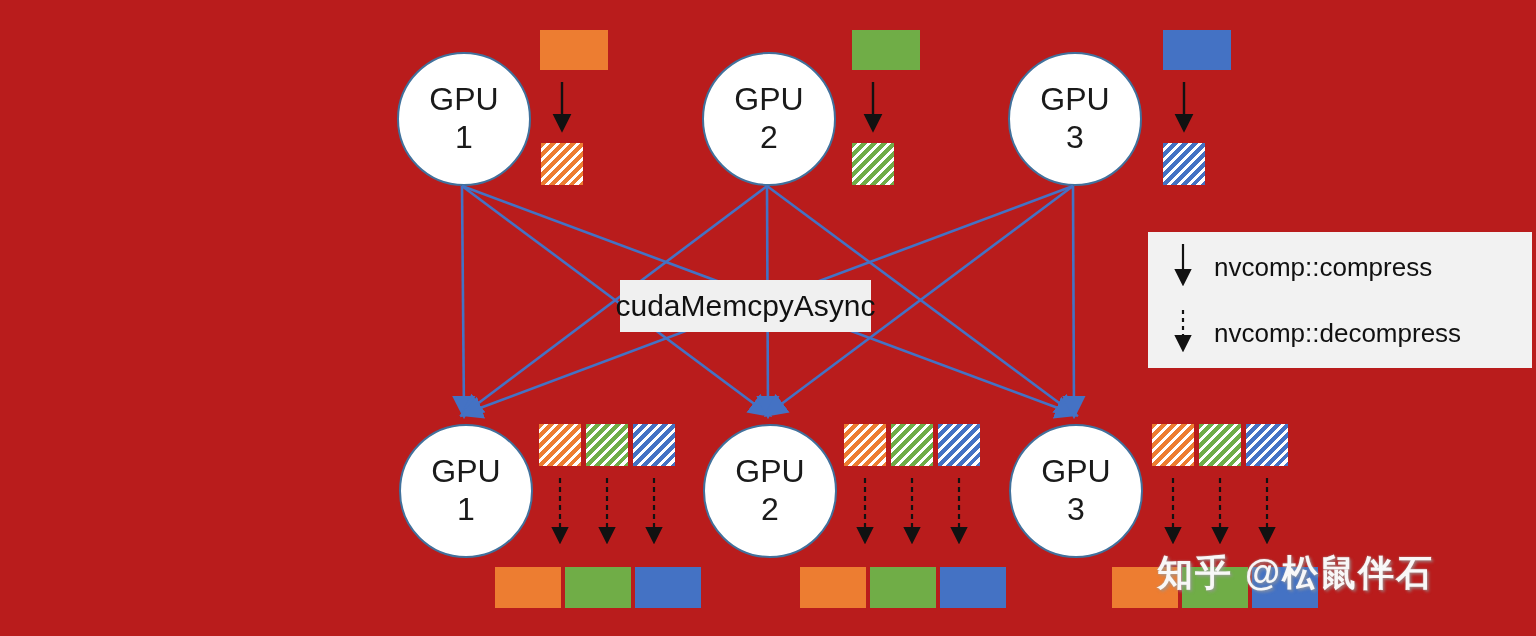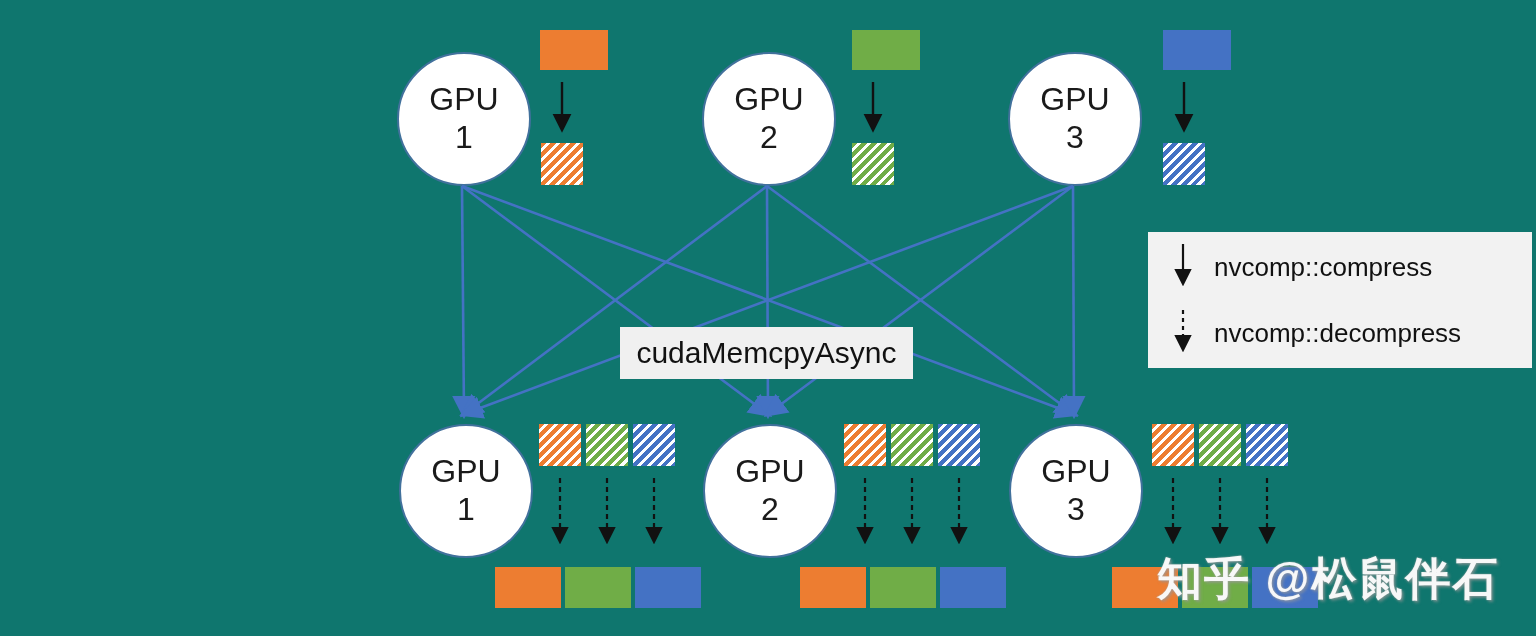--- a/index.html
+++ b/index.html
@@ -1,19 +1,19 @@
 <!DOCTYPE html>
 <html><head>
 <meta charset="utf-8">
 <style>
   html, body { margin: 0; padding: 0; background: #ffffff; }
   #canvas {
     position: relative;
     width: 1536px; height: 636px;
-    background: #0f766e;
+    background: #b91c1c;
     overflow: hidden;
     font-family: "Liberation Sans", sans-serif;
   }
   .gpu-circle {
     position: absolute;
     width: 130px; height: 130px;
     border: 2.5px solid #41719C;
     border-radius: 50%;
     background: #ffffff;
     display: flex; flex-direction: column;
@@ -36,26 +36,25 @@
     z-index: 1;
   }
   .hatch-orange { background: repeating-linear-gradient(135deg, #ED7D31 0 4px, #ffffff 4px 7px); }
   .hatch-green  { background: repeating-linear-gradient(135deg, #70AD47 0 4px, #ffffff 4px 7px); }
   .hatch-blue   { background: repeating-linear-gradient(135deg, #4472C4 0 4px, #ffffff 4px 7px); }
   .small-rect { width: 66px; height: 41px; }
   #overlay-svg { position: absolute; left: 0; top: 0; z-index: 2; }
   .memcpy-label {
     position: absolute;
     left: 620px; top: 280px;
-    width: 293px; height: 52px;
+    width: 251px; height: 52px;
     background: #F0F0F0;
     display: flex; align-items: center; justify-content: center;
     font-size: 30px; color: #111111;
     z-index: 3;
-    margin-top: 47px;
   }
   .legend {
     position: absolute;
     left: 1148px; top: 232px;
     width: 384px; height: 136px;
     background: #F2F2F2;
     display: flex; flex-direction: column; justify-content: center;
     gap: 10px;
     z-index: 2;
   }
@@ -65,21 +64,21 @@
     padding-left: 22px;
   }
   .legend-row .legend-icon { width: 26px; height: 54px; flex: 0 0 auto; }
   .legend-row .legend-text {
     margin-left: 18px;
     font-size: 26px; color: #111111;
   }
   .watermark {
     position: absolute;
     left: 1157px; top: 549px;
-    font-size: 45px;
+    font-size: 36px;
     font-weight: bold;
     letter-spacing: 2px;
     color: rgba(255,255,255,0.92);
     text-shadow: 0 0 2px rgba(170,170,170,0.9), 2px 2px 3px rgba(150,150,150,0.65);
     z-index: 4;
     white-space: nowrap;
   }
 </style>
 </head>
 <body>

